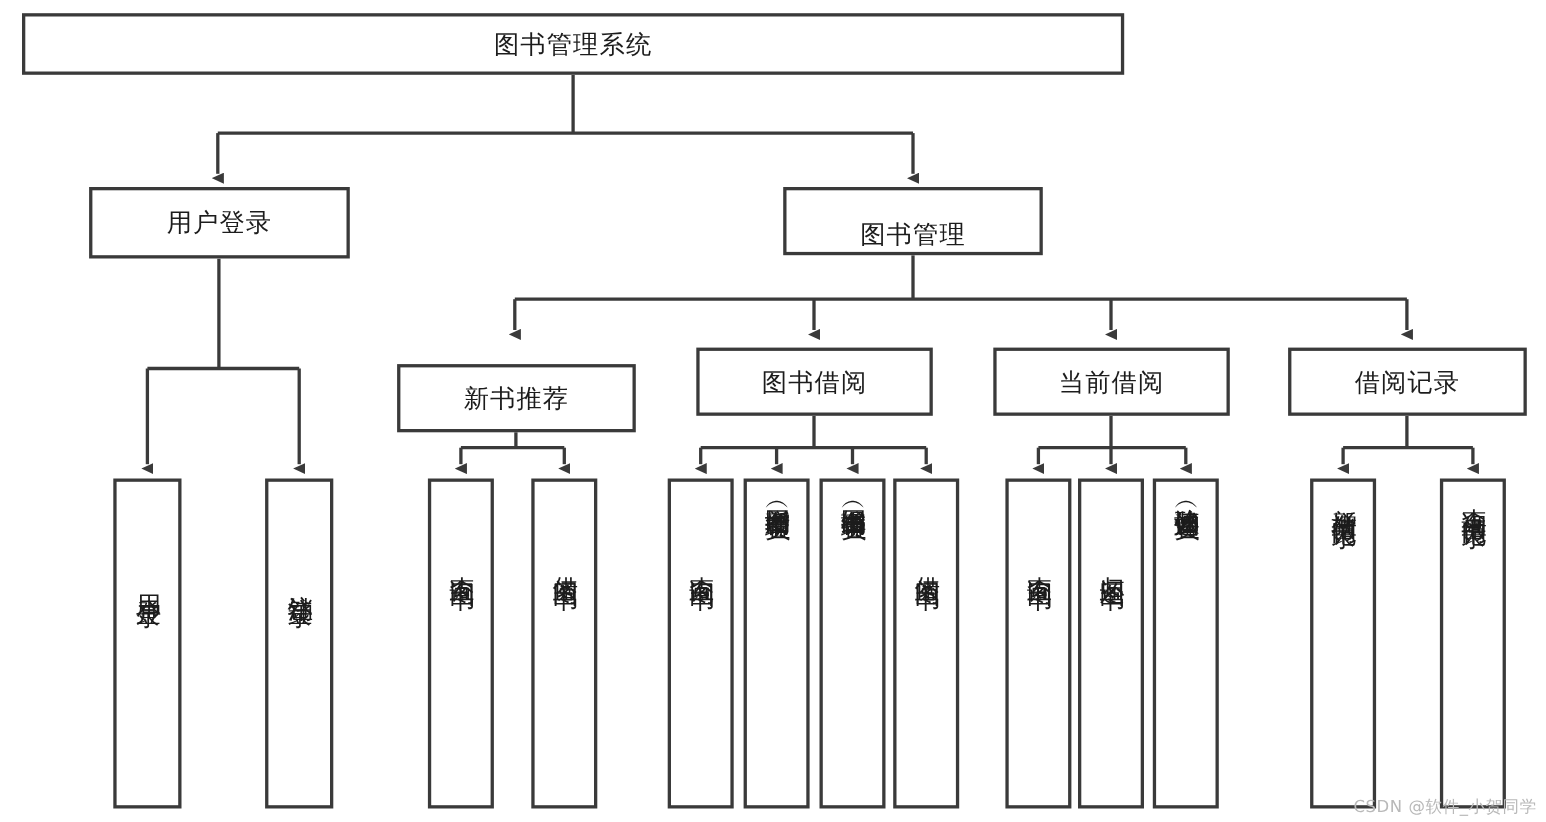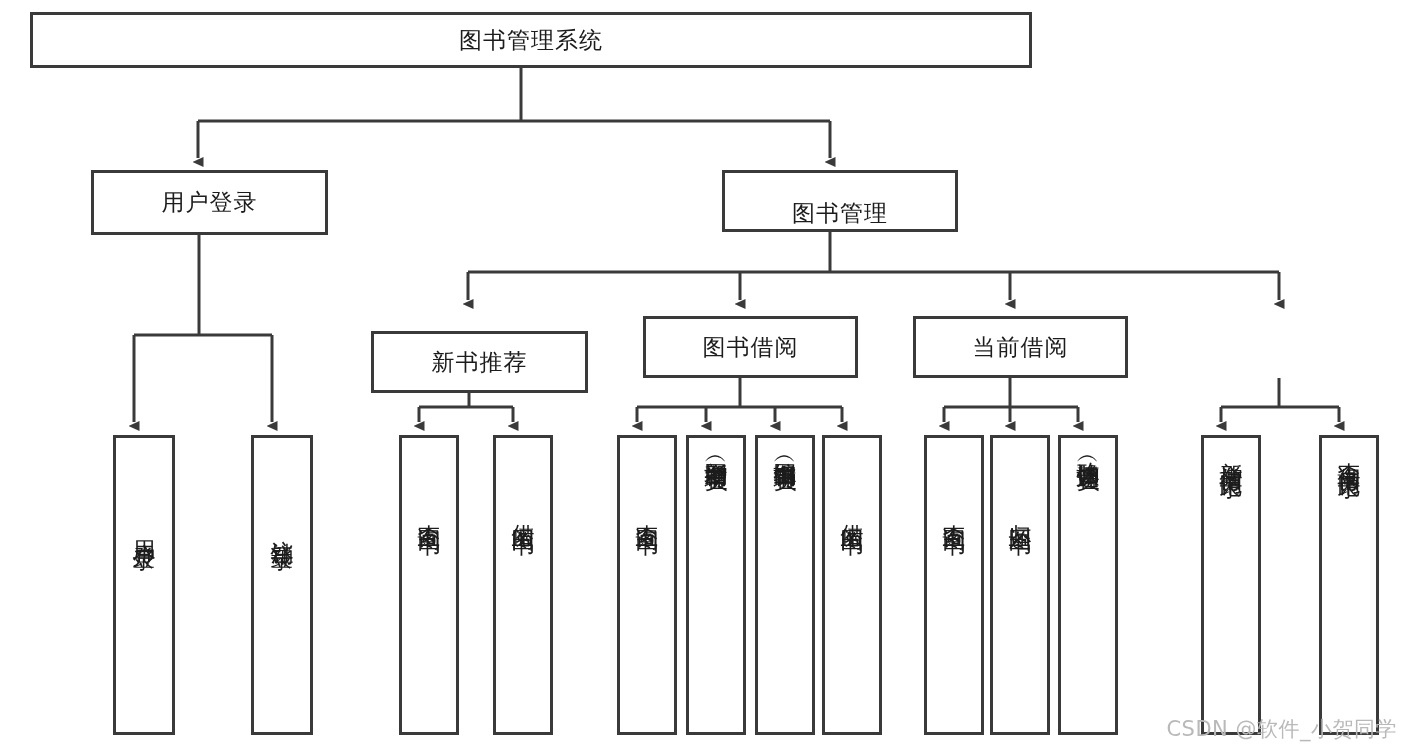--- a/index.html
+++ b/index.html
@@ -27,21 +27,20 @@
   }
   .node {
     position: absolute;
     box-sizing: border-box;
     border: 3px solid #3a3a3a;
     background: #ffffff;
     display: flex;
     align-items: center;
     justify-content: center;
     color: #1c1c1c;
-    margin-left: 10px;
   }
   .node.horizontal {
     font-size: 23px;
     letter-spacing: 1px;
   }
   .node.vertical {
     align-items: flex-start;
     justify-content: center;
     padding-top: 6px;
   }
@@ -60,21 +59,21 @@
   .node.vertical.mid-text .vlabel {
     margin-top: 78px;
   }
   .node.vertical.mid-text2 .vlabel {
     margin-top: 62px;
   }
   .watermark {
     position: absolute;
     right: 8px;
     bottom: 4px;
-    font-size: 21px;
+    font-size: 15px;
     color: #b9b9b9;
     letter-spacing: 0.5px;
     white-space: nowrap;
   }
 </style>
 </head>
 <body>
 
 <div id="diagram-root">
 
@@ -141,20 +140,23 @@
 
   <div class="node horizontal" style="left:361px; top:331px; width:217px; height:62px;">
     <span>新书推荐</span>
   </div>
   <div class="node horizontal" style="left:903px; top:316px; width:215px; height:62px;">
     <span>当前借阅</span>
   </div>
   <div class="node horizontal" style="left:633px; top:316px; width:215px; height:62px;">
     <span>图书借阅</span>
   </div>
+  <div class="node horizontal" style="left:1171px; top:316px; width:217px; height:62px;">
+    <span>借阅记录</span>
+  </div>
 
   <div class="node vertical mid-text" style="left:103px; top:435px; width:62px; height:300px;">
     <span class="vlabel">用户登录</span>
   </div>
   <div class="node vertical mid-text" style="left:241px; top:435px; width:62px; height:300px;">
     <span class="vlabel">注销登录</span>
   </div>
 
   <div class="node vertical mid-text2" style="left:389px; top:435px; width:60px; height:300px;">
     <span class="vlabel">查询图书</span>

